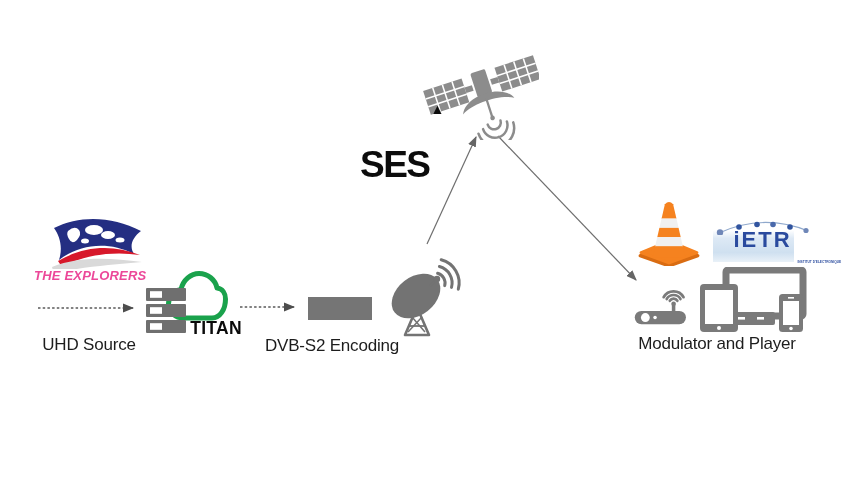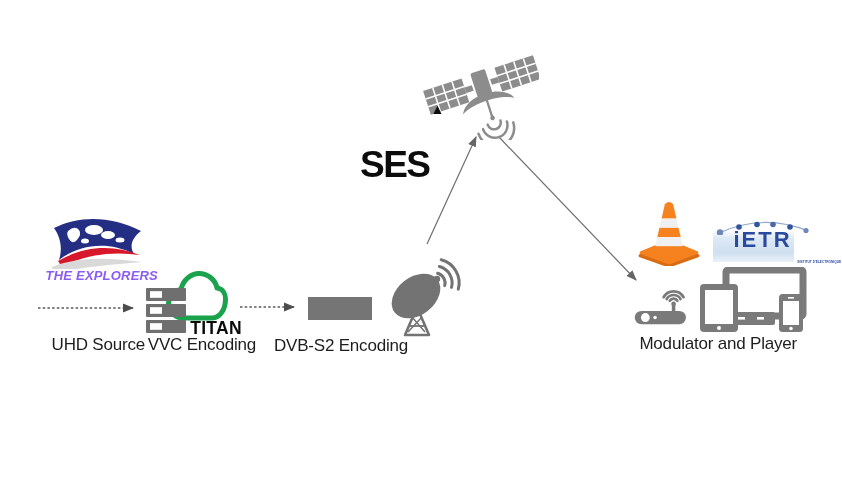--- a/index.html
+++ b/index.html
@@ -6,27 +6,27 @@
   .canvas {
     position:relative; width:842px; height:480px; background:#ffffff;
     overflow:hidden; font-family:"Liberation Sans", sans-serif;
   }
   .abs { position:absolute; }
   .overlay { position:absolute; left:0; top:0; z-index:1; pointer-events:none; }
   .node { z-index:2; }
 
   .node-label {
     position:absolute; z-index:3; font-size:17px; color:#1d1d1d;
-    text-align:right; letter-spacing:-0.2px; white-space:nowrap;
+    text-align:center; letter-spacing:-0.2px; white-space:nowrap;
   }
 
   
   .explorers-word {
-    position:absolute; left:34px; top:268px; width:124px; text-align:right;
-    font-size:13px; font-weight:bold; font-style:italic; color:#8b5cf6;
+    position:absolute; left:34px; top:268px; width:124px; text-align:left;
+    font-size:13px; font-weight:bold; font-style:italic; color:#ec4899;
     letter-spacing:0.2px; z-index:3;
   }
 
   
   .titan-word {
     position:absolute; left:185px; top:317px; width:62px; text-align:center;
     font-size:17.5px; font-weight:800; color:#0b0b0b; letter-spacing:0.3px;
     transform:scaleY(1.08); transform-origin:center top; z-index:5;
   }
 
@@ -101,21 +101,20 @@
   </svg>
   <svg class="abs node" style="left:146px; top:288px; z-index:4;" width="40" height="45" viewBox="0 0 40 45">
     <rect x="0" y="0" width="40" height="13" rx="1" fill="#6f6f6f"></rect>
     <rect x="4" y="3.2" width="12" height="6.6" fill="#ffffff"></rect>
     <rect x="0" y="16" width="40" height="13" rx="1" fill="#6f6f6f"></rect>
     <rect x="4" y="19.2" width="12" height="6.6" fill="#ffffff"></rect>
     <rect x="0" y="32" width="40" height="13" rx="1" fill="#6f6f6f"></rect>
     <rect x="4" y="35.2" width="12" height="6.6" fill="#ffffff"></rect>
   </svg>
   <div class="titan-word">TITAN</div>
-  <div class="node-label" style="left:138px; top:335px; width:118px;">VVC Encoding</div>
 
   <div class="mod-box"></div>
   <div class="node-label" style="left:256px; top:336px; width:152px;">DVB-S2 Encoding</div>
 
   <svg class="abs node" style="left:385px; top:255px;" width="84" height="84" viewBox="0 0 84 84">
     <path d="M32,52 L20,80 L44,80 Z" fill="#ffffff" stroke="#737373" stroke-width="2.6" stroke-linejoin="round"></path>
     <line x1="24" y1="71" x2="41" y2="71" stroke="#737373" stroke-width="1.8"></line>
     <line x1="27" y1="62" x2="40" y2="77" stroke="#737373" stroke-width="1.5"></line>
     <line x1="37" y1="62" x2="23" y2="77" stroke="#737373" stroke-width="1.5"></line>
     <ellipse cx="31" cy="41" rx="27" ry="19" fill="#737373" transform="rotate(-38 31 41)"></ellipse>

